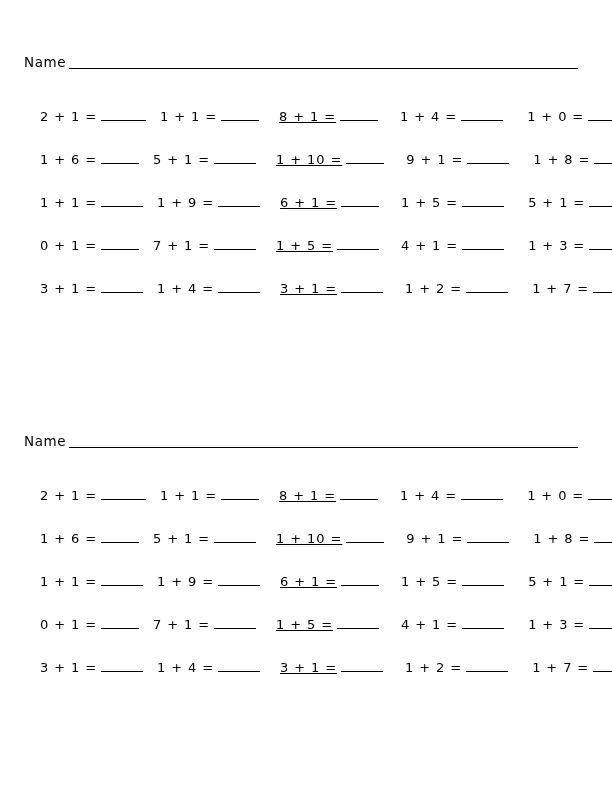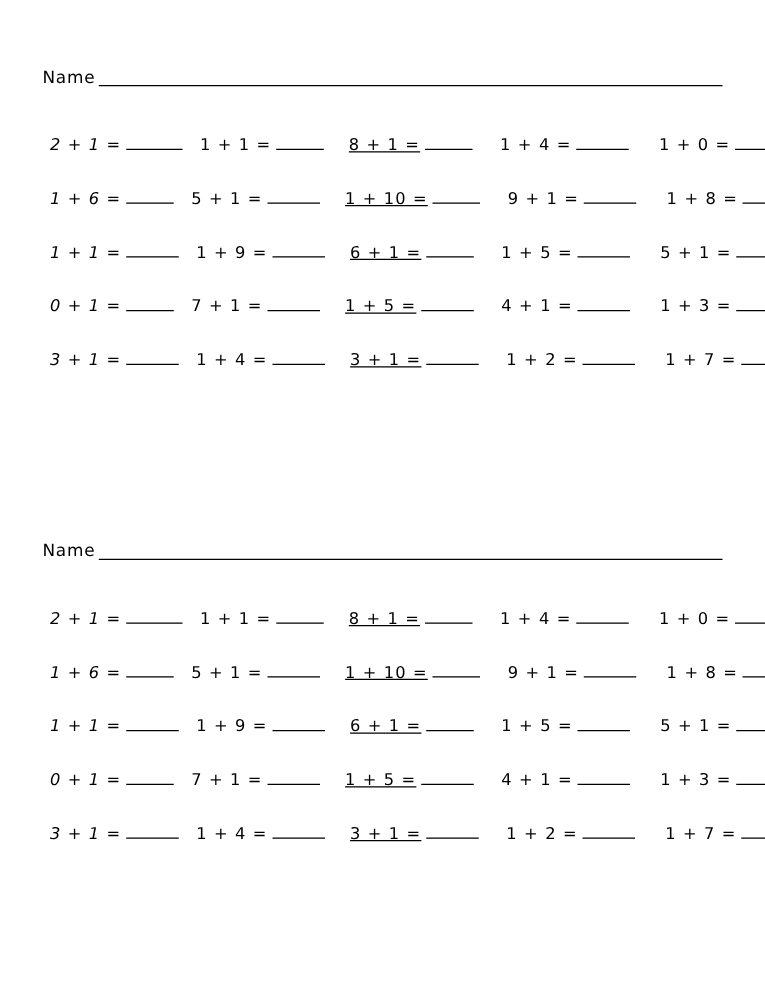--- a/index.html
+++ b/index.html
@@ -31,21 +31,21 @@
     left: 0;
     width: 612px;
   }
   .sheet.top    { top: 46px; }
   .sheet.bottom { top: 425px; }
 
   
   .name-row {
     position: relative;
     height: 26px;
-    margin-left: 34px;
+    margin-left: 24px;
     margin-right: 34px;
     display: flex;
     align-items: flex-end;
   }
   .name-label {
     font-size: 13.5px;
     letter-spacing: 0.6px;
     line-height: 1;
     padding-bottom: 3px;
     white-space: nowrap;
@@ -69,21 +69,21 @@
     display: flex;
     height: 43px;
     align-items: center;
   }
   .cell {
     display: flex;
     align-items: baseline;
     white-space: nowrap;
   }
   
-  .cell.c0 { width: 118px; padding-left: 6px; font-style: italic; }
+  .cell.c0 { width: 118px; padding-left: 6px; }
   .cell.c1 { width: 107px; padding-left: 14px; }
   .cell.c2 { width: 110px; padding-left: 20px; text-decoration: underline; }
   .cell.c3 { width: 106px; padding-left: 22px; }
   .cell.c4 { width: 120px; padding-left: 24px; }
 
   .expr {
     font-size: 13px;
     letter-spacing: 0.9px;
     line-height: 1;
   }

